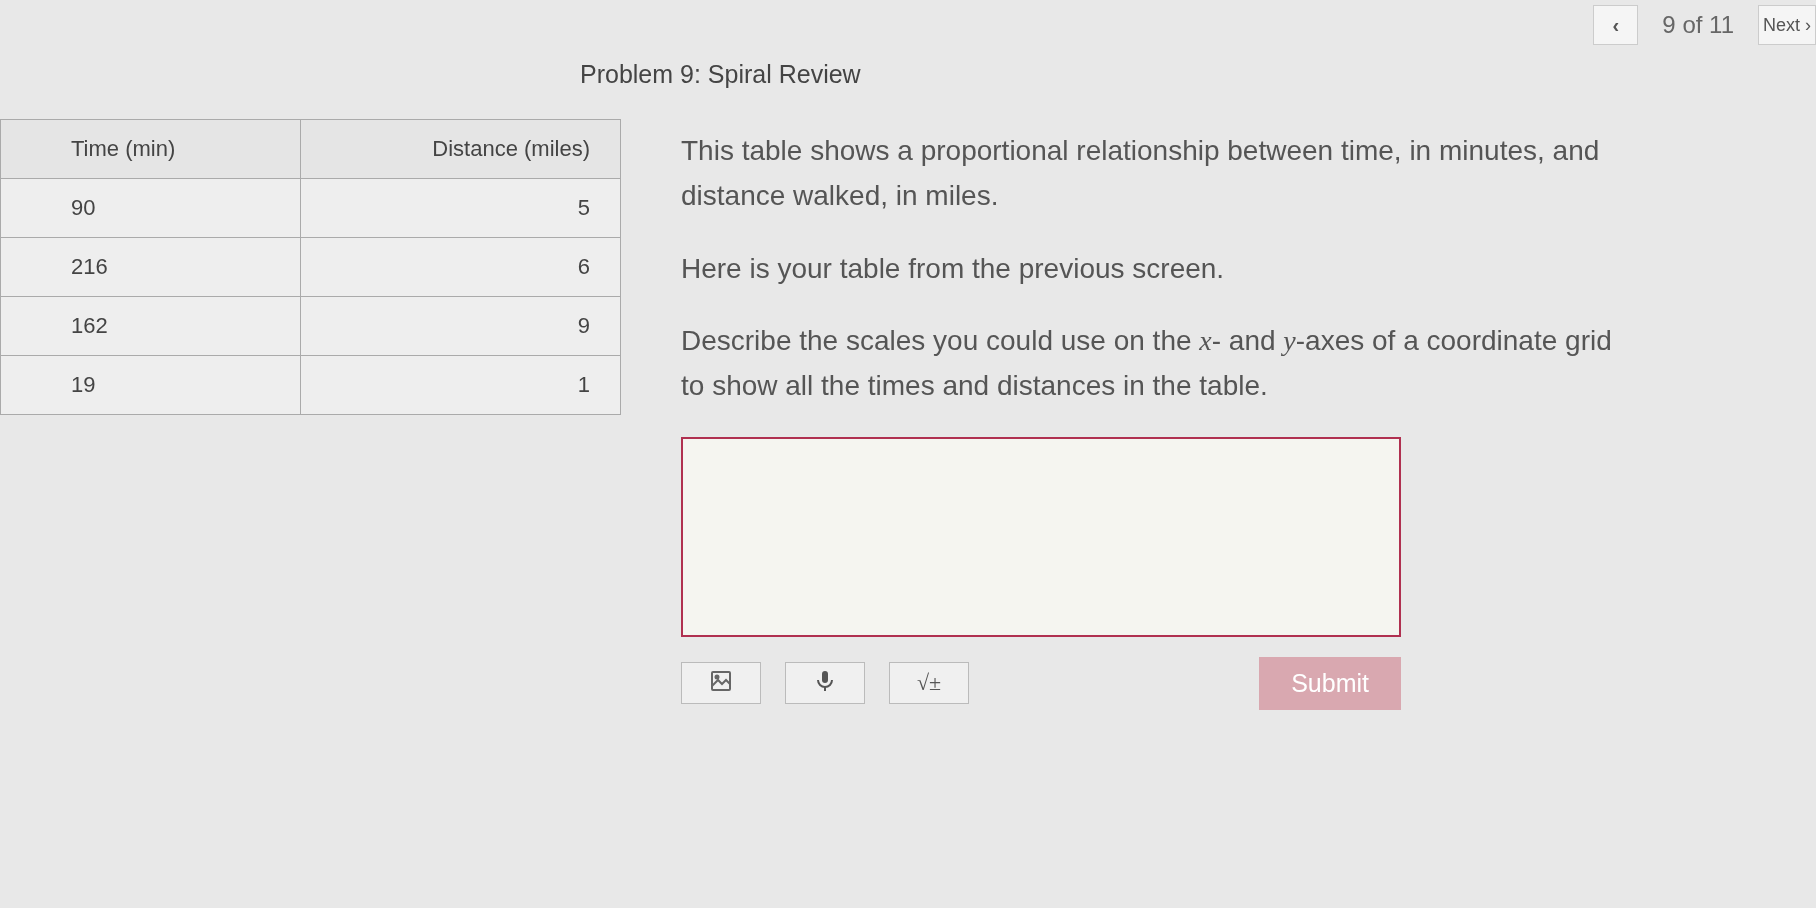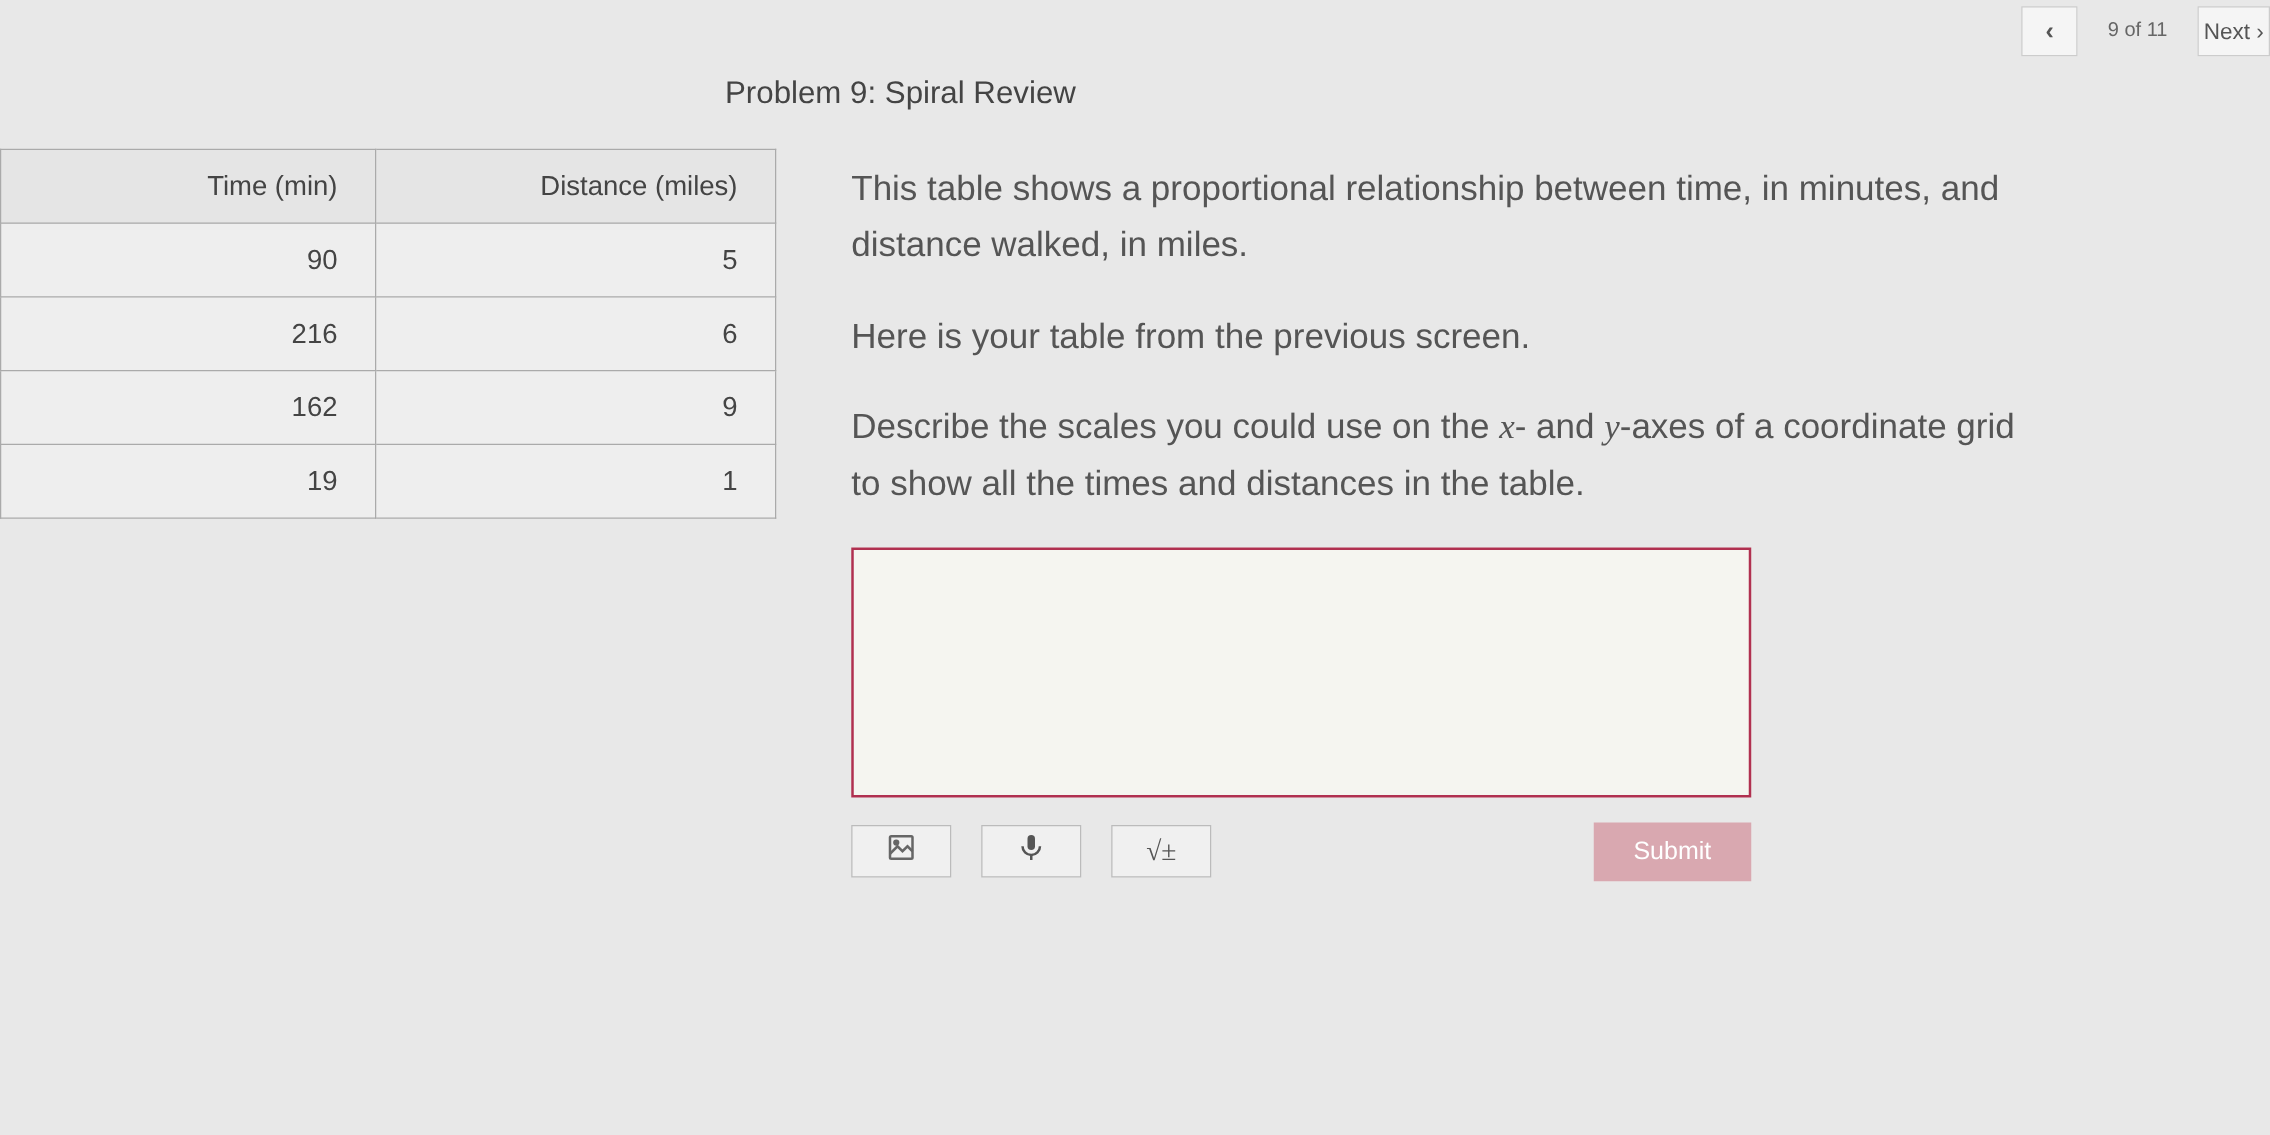--- a/index.html
+++ b/index.html
@@ -36,21 +36,21 @@
       justify-content: center;
       height: 40px;
     }
     .nav-btn.prev {
       width: 45px;
       font-size: 20px;
       font-weight: bold;
     }
     .nav-counter {
       padding: 8px 24px;
-      font-size: 16px;
+      font-size: 24px;
       color: #666;
       height: 40px;
       display: flex;
       align-items: center;
     }
     .nav-btn.next {
       padding: 8px 4px;
     }
     .content {
       padding: 60px 0 0 0;
@@ -70,21 +70,21 @@
     .table-container {
       flex-shrink: 0;
     }
     table {
       border-collapse: collapse;
       background: #eee;
     }
     th, td {
       border: 1px solid #aaa;
       padding: 16px 30px;
-      text-align: right;
+      text-align: left;
       font-size: 22px;
       color: #444;
       font-weight: 400;
     }
     th {
       font-weight: 400;
       background: #e5e5e5;
     }
     th:first-child, td:first-child {
       width: 300px;
@@ -142,21 +142,21 @@
       height: 24px;
     }
     .spacer {
       flex: 1;
     }
     .submit-btn {
       background: #d9a8b0;
       color: #fff;
       border: none;
       padding: 12px 32px;
-      font-size: 20px;
+      font-size: 25px;
       cursor: pointer;
     }
     .math-symbol {
       font-family: Georgia, serif;
       font-size: 22px;
     }
   </style>
 </head>
 <body>
 

